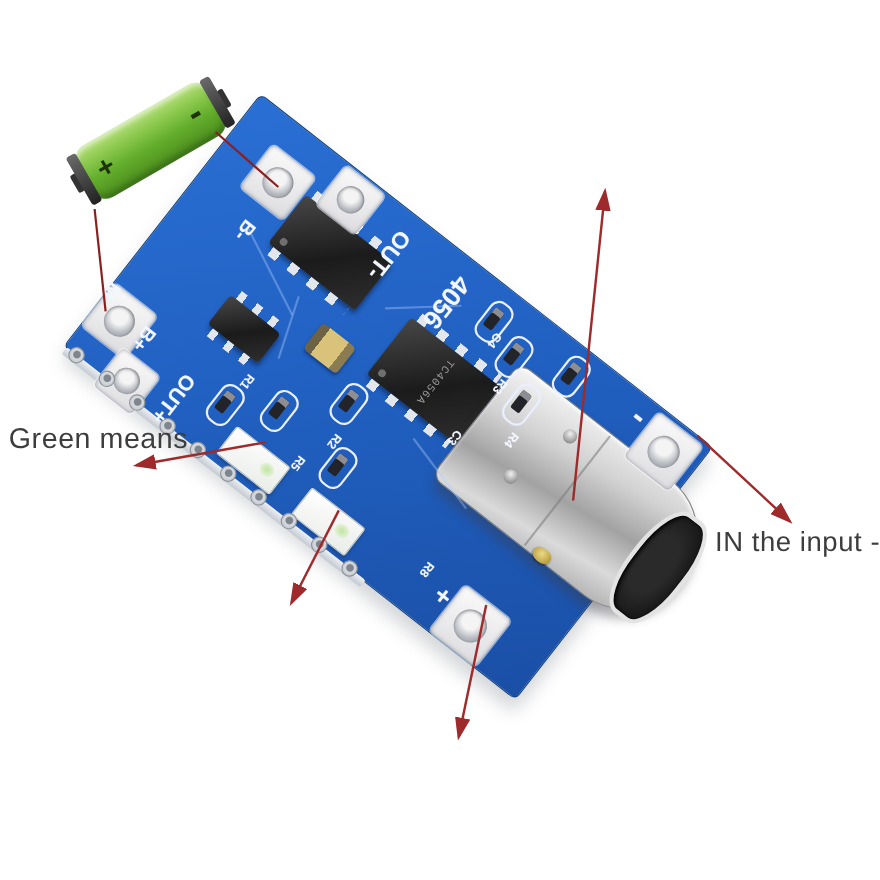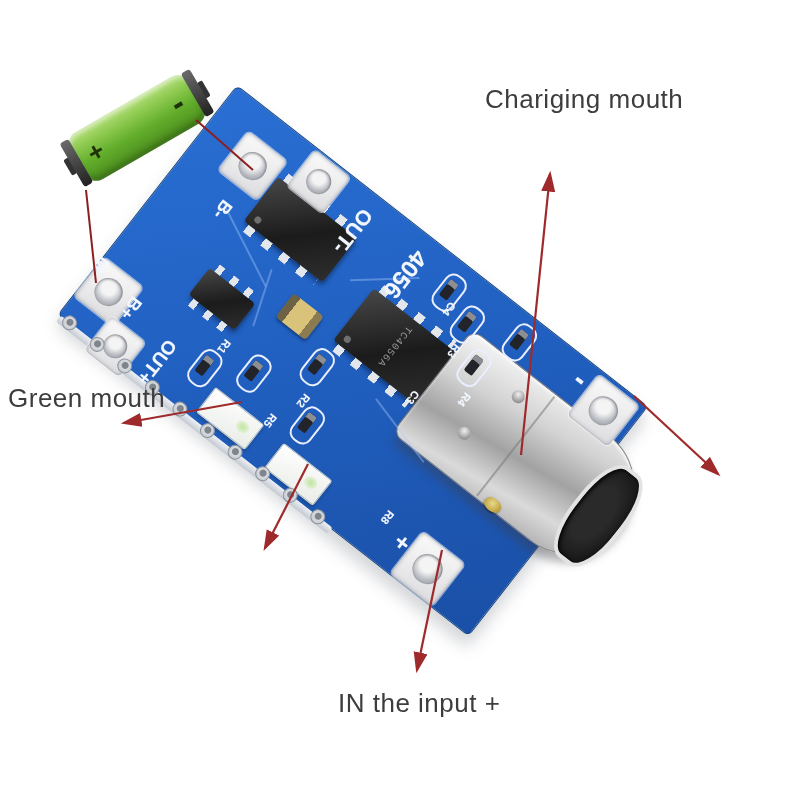--- a/index.html
+++ b/index.html
@@ -215,20 +215,19 @@
     <line x1="196" y1="120" x2="253" y2="170" stroke="#8b1f1f" stroke-width="2"></line>
     <line x1="86" y1="190" x2="96" y2="283" stroke="#8b1f1f" stroke-width="2"></line>
     <line x1="521" y1="455" x2="550" y2="174" stroke="#9e2a2b" stroke-width="2.2" marker-end="url(#ah)"></line>
     <line x1="634" y1="396" x2="718" y2="474" stroke="#9e2a2b" stroke-width="2.2" marker-end="url(#ah)"></line>
     <line x1="442" y1="550" x2="417" y2="670" stroke="#9e2a2b" stroke-width="2.2" marker-end="url(#ah)"></line>
     <line x1="242" y1="402" x2="124" y2="423" stroke="#9e2a2b" stroke-width="2.2" marker-end="url(#ah)"></line>
     <line x1="308" y1="464" x2="265" y2="548" stroke="#9e2a2b" stroke-width="2.2" marker-end="url(#ah)"></line>
   </svg>
 
   <div class="label label-typec">
-    <div>Chariging mouth</div>
   </div>
   <div class="label label-green">
-    <div>Green mouth</div>
+    <div>Green means</div>
   </div>
-  <div class="label label-inplus">IN the input +</div>
+  <div class="label label-inminus">IN the input -</div>
 
 </div>
 
 </body></html>

